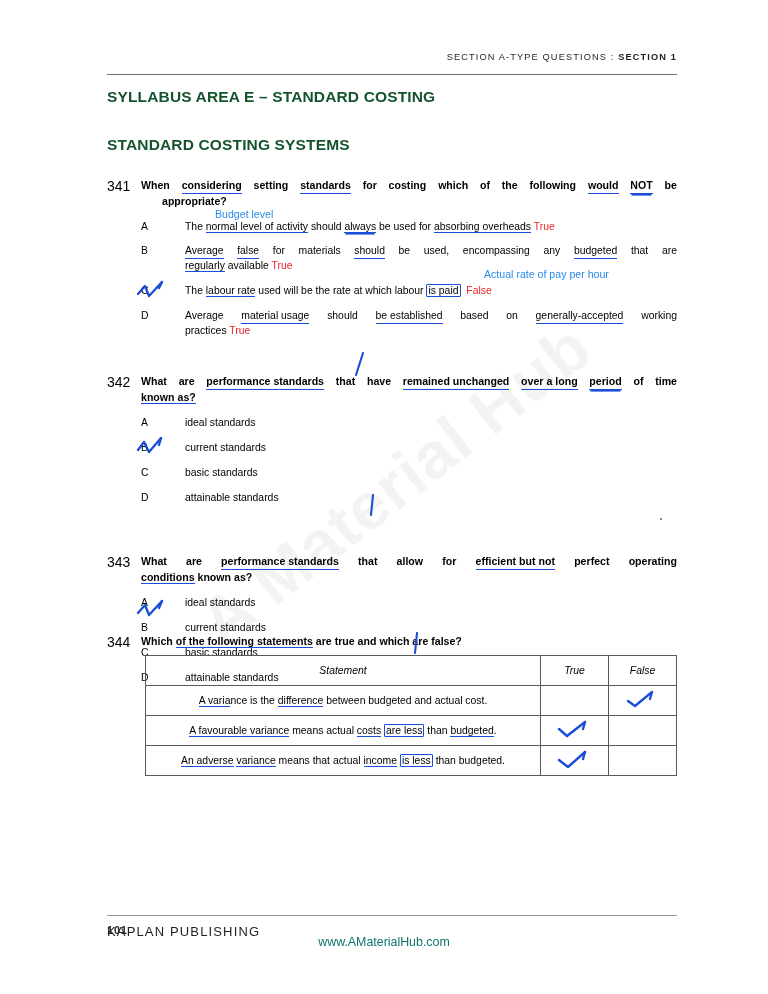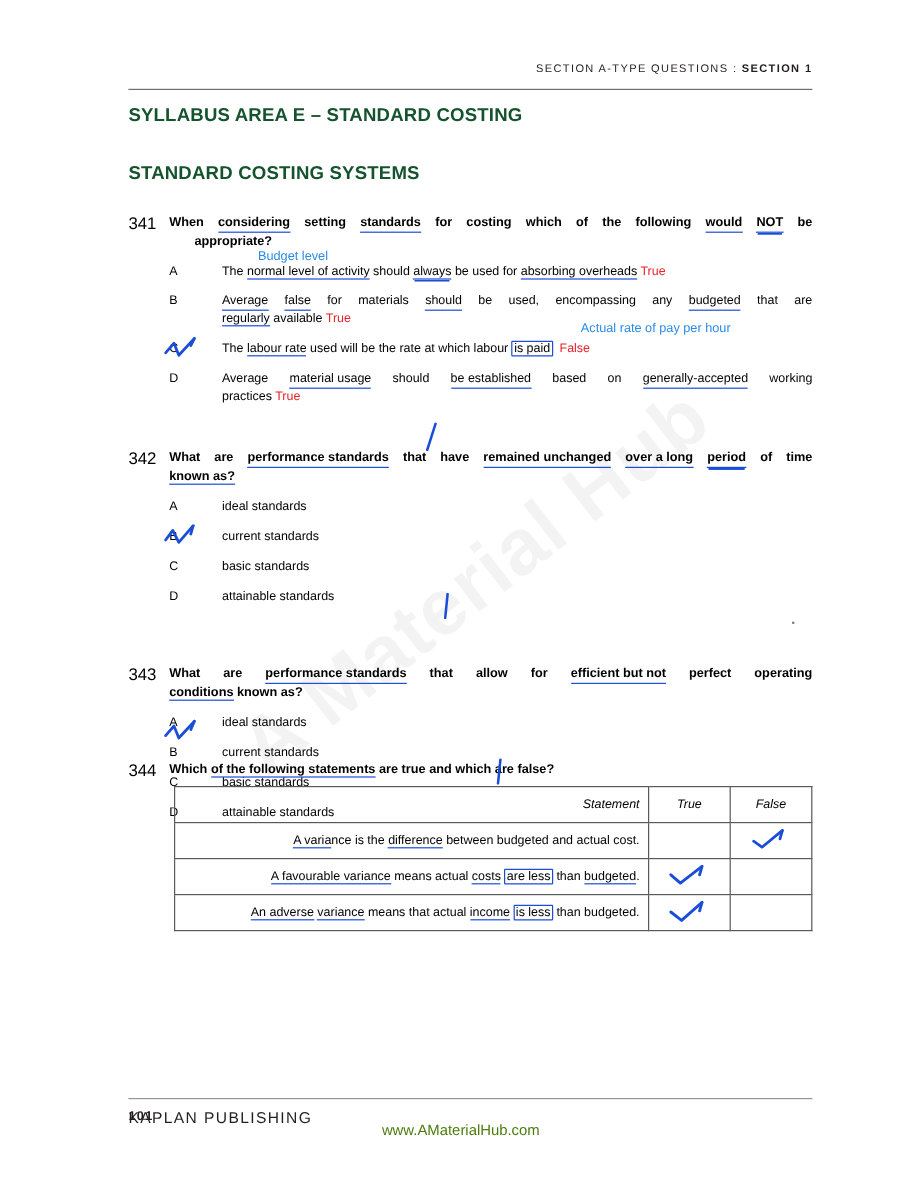--- a/index.html
+++ b/index.html
@@ -183,21 +183,21 @@
   }
   table.stmt {
     border-collapse: collapse;
     width: 532px;
     table-layout: fixed;
   }
   table.stmt td, table.stmt th {
     border: 0.9px solid #58595b;
     font-size: 10.4px;
     font-weight: 400;
-    text-align: right;
+    text-align: center;
     padding: 6px 7px 6px 7px;
     height: 17px;
     vertical-align: middle;
   }
   table.stmt th {
     font-style: italic;
     font-weight: 400;
   }
   table.stmt th.c2, table.stmt td.c2,
   table.stmt th.c3, table.stmt td.c3 {
@@ -238,21 +238,21 @@
     color: #231f20;
     z-index: 3;
   }
   #footer-url {
     position: absolute;
     left: 0;
     top: 935px;
     width: 768px;
     text-align: center;
     font-size: 12.4px;
-    color: #4d7c0f;
+    color: #0f766e;
     z-index: 3;
   }
 </style>
 </head>
 <body>
 
 <div id="page">
 
   <div class="watermark">
     <span>A Material Hub</span>

